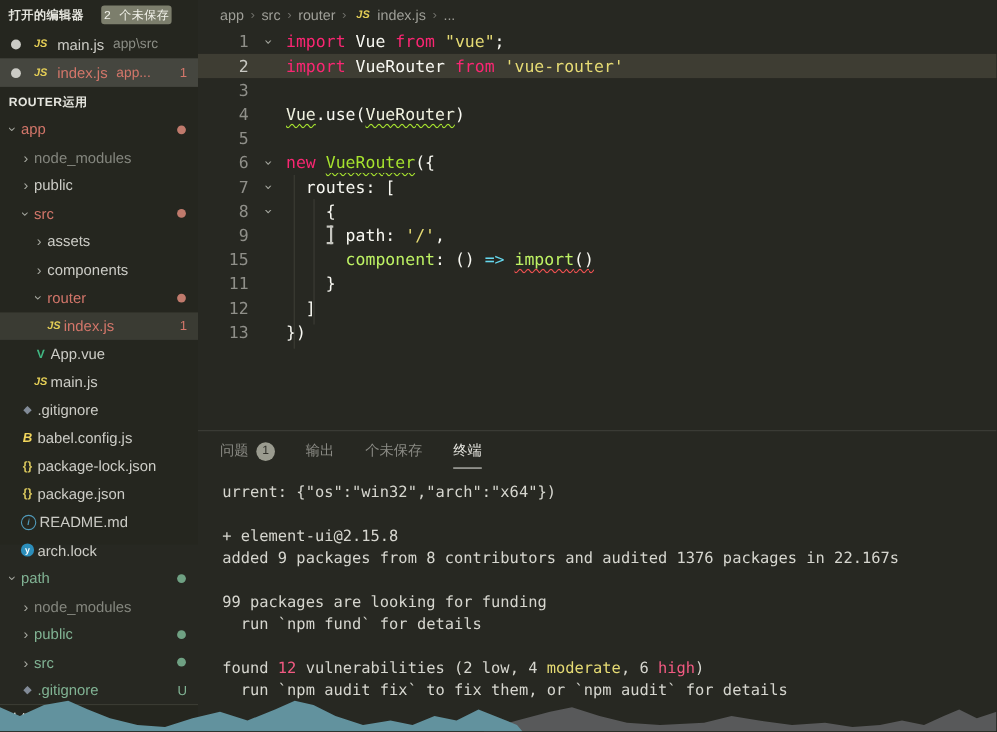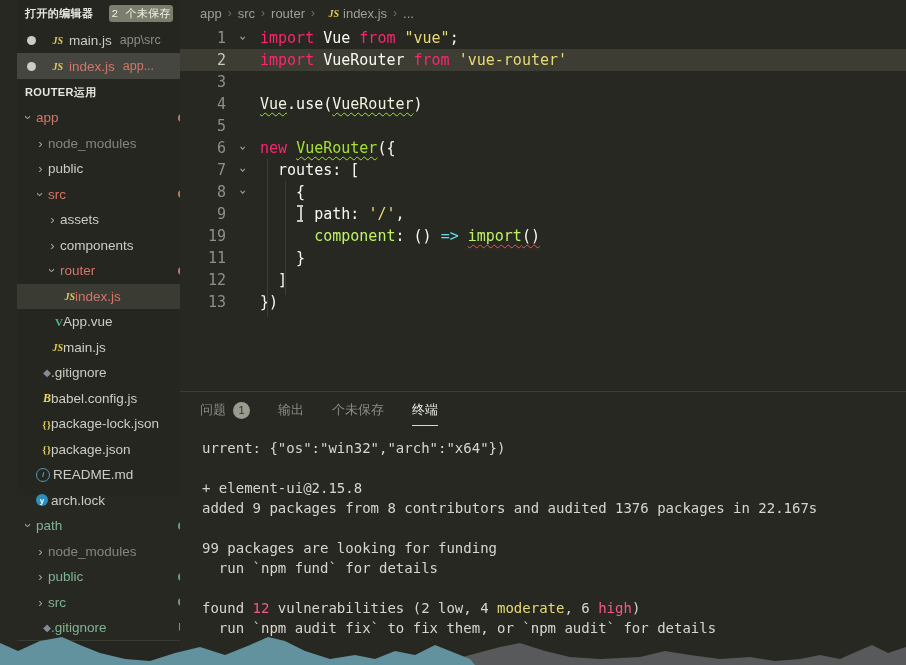--- a/index.html
+++ b/index.html
@@ -1,27 +1,27 @@
 <!DOCTYPE html>
 <html><head>
 <meta charset="utf-8">
 <style>
   html,body{margin:0;padding:0;background:#272822;}
   body{width:906px;height:665px;position:relative;overflow:hidden;
        font-family:"Liberation Sans","DejaVu Sans",sans-serif;
        -webkit-font-smoothing:antialiased;}
 
   
-  #sidebar{position:absolute;left:17px;top:0;width:180px;height:495px;background:#25261f;color:#ccccc6;}
+  #sidebar{position:absolute;left:0;top:0;width:180px;height:495px;background:#25261f;color:#ccccc6;}
   .sec-head{height:27px;display:flex;align-items:center;padding:0 8px;font-size:11px;font-weight:700;color:#e6e6df;letter-spacing:.4px;}
   .oe-badge{background:#7c7e6c;color:#f2f2ea;font-size:11px;font-weight:400;padding:1px 2px;border-radius:3px;margin-left:16px;font-family:Liberation Mono, monospace;}
   .oe-row{height:26px;display:flex;align-items:center;padding-left:10px;font-size:13.5px;gap:6px;}
   .oe-row.sel{background:#45463f;}
   .dirty-dot{width:9px;height:9px;border-radius:50%;background:#cbcbc5;flex:none;margin-right:3px;}
-  .fi{flex:none;width:18px;text-align:right;font-family:Liberation Serif, serif;}
+  .fi{flex:none;width:18px;text-align:center;}
   .fi-js{color:#e3cd56;font-weight:700;font-style:italic;font-size:10px;}
   .fi-vue{color:#41b883;font-weight:700;font-size:11px;}
   .fi-git{color:#828b98;font-size:10px;}
   .fi-babel{color:#f1d55c;font-weight:700;font-style:italic;font-size:12px;}
   .fi-json{color:#dbc95e;font-weight:700;font-size:11px;}
   .circ{width:12px;height:12px;border-radius:50%;display:inline-flex;align-items:center;justify-content:center;margin:0 3px;}
   .fi-info{border:1.5px solid #519aba;color:#519aba;font-size:8px;font-style:italic;font-weight:700;}
   .fi-yarn{background:#2c8ebb;color:#fff;font-size:8px;font-weight:700;}
   .oe-name{white-space:nowrap;}
   .oe-detail{color:#8b8d85;font-size:12.5px;margin-left:2px;white-space:nowrap;}
@@ -254,21 +254,21 @@
     <div id="code-lines">
         <div class="cl"><span class="gut">1</span><span class="fold"><span class="twisty open">›</span></span><span class="ltxt"><span class="kw">import</span><span class="pl"> Vue </span><span class="kw">from</span><span class="pl"> </span><span class="str">"vue"</span><span class="pl">;</span></span></div>
         <div class="cl cur"><span class="gut">2</span><span class="fold"></span><span class="ltxt"><span class="kw">import</span><span class="pl"> VueRouter </span><span class="kw">from</span><span class="pl"> </span><span class="str">'vue-router'</span></span></div>
         <div class="cl"><span class="gut">3</span><span class="fold"></span><span class="ltxt"></span></div>
         <div class="cl"><span class="gut">4</span><span class="fold"></span><span class="ltxt"><span class="gu">Vue</span><span class="pl">.use(</span><span class="gu">VueRouter</span><span class="pl">)</span></span></div>
         <div class="cl"><span class="gut">5</span><span class="fold"></span><span class="ltxt"></span></div>
         <div class="cl"><span class="gut">6</span><span class="fold"><span class="twisty open">›</span></span><span class="ltxt"><span class="kw">new</span><span class="pl"> </span><span class="gug">VueRouter</span><span class="pl">({</span></span></div>
         <div class="cl"><span class="gut">7</span><span class="fold"><span class="twisty open">›</span></span><span class="ltxt"><span class="pl">  routes: [</span></span></div>
         <div class="cl"><span class="gut">8</span><span class="fold"><span class="twisty open">›</span></span><span class="ltxt"><span class="pl">    {</span></span></div>
         <div class="cl"><span class="gut">9</span><span class="fold"></span><span class="ltxt"><span class="pl">      path: </span><span class="str">'/'</span><span class="pl">,</span></span></div>
-        <div class="cl"><span class="gut">19</span><span class="fold"></span><span class="ltxt"><span class="pl">      </span><span class="fn">component</span><span class="pl">: () </span><span class="op">=&gt;</span><span class="pl"> </span><span class="fn err">import</span><span class="pl err">()</span></span></div>
+        <div class="cl"><span class="gut">15</span><span class="fold"></span><span class="ltxt"><span class="pl">      </span><span class="fn">component</span><span class="pl">: () </span><span class="op">=&gt;</span><span class="pl"> </span><span class="fn err">import</span><span class="pl err">()</span></span></div>
         <div class="cl"><span class="gut">11</span><span class="fold"></span><span class="ltxt"><span class="pl">    }</span></span></div>
         <div class="cl"><span class="gut">12</span><span class="fold"></span><span class="ltxt"><span class="pl">  ]</span></span></div>
         <div class="cl"><span class="gut">13</span><span class="fold"></span><span class="ltxt"><span class="pl">})</span></span></div>
       </div>
     <div class="guide" style="left:87px;top:133px;height:158px;"></div>
     <div class="guide" style="left:105px;top:155px;height:114px;"></div>
     <div id="ibeam">
         <span></span>
       </div>
   </div>

